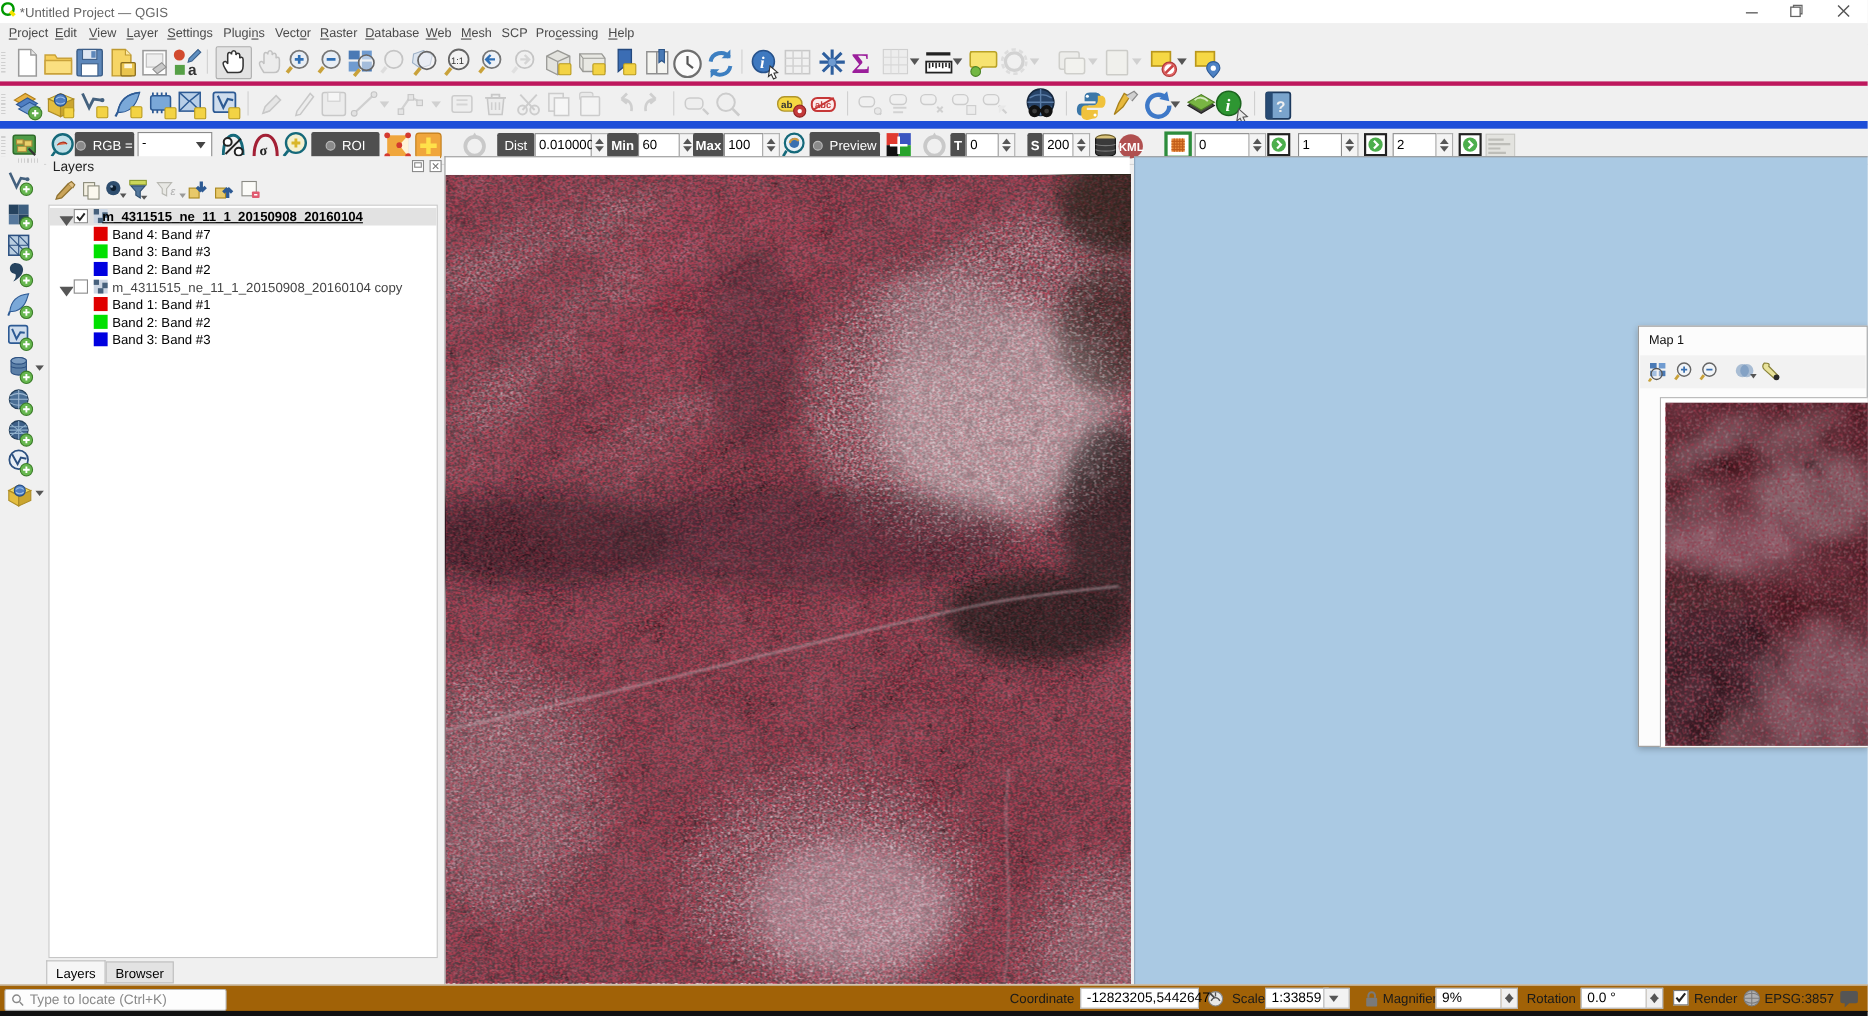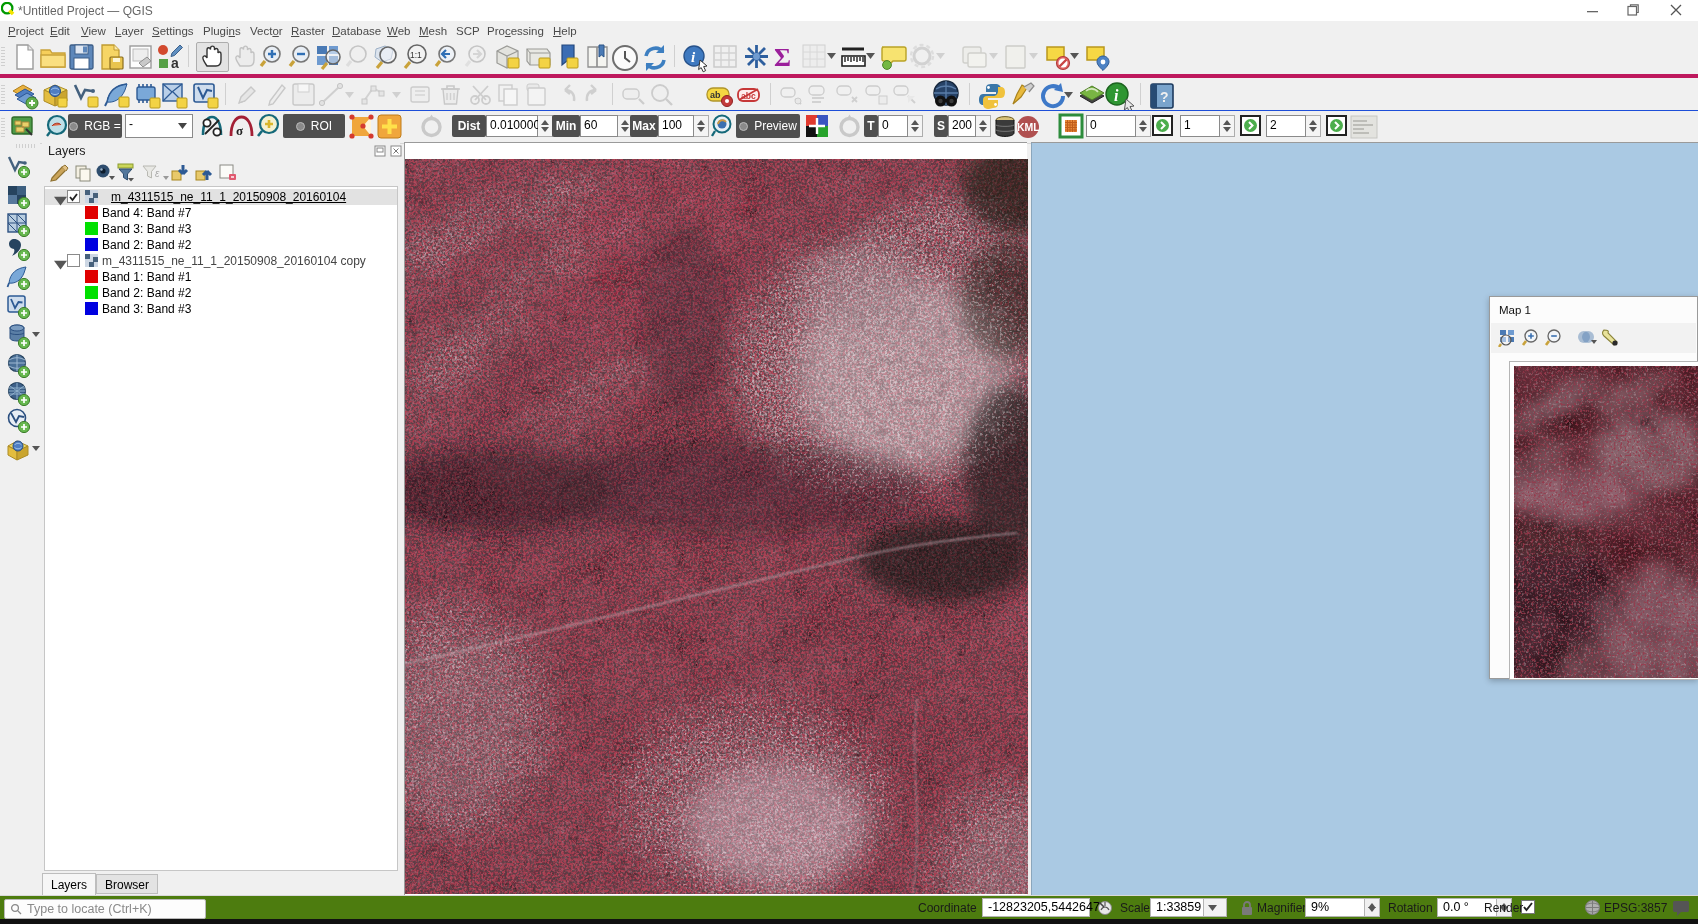--- a/index.html
+++ b/index.html
@@ -3,32 +3,32 @@
 <style>
 html,body{margin:0;padding:0}
 body{width:1698px;height:924px;overflow:hidden;position:relative;font-family:"Liberation Sans",sans-serif;background:#f0f0f0;font-size:12px;color:#000}
 .ab{position:absolute}
 .titlebar{left:0;top:0;width:1698px;height:26px;background:#ffffff}
 .menubar{left:0;top:21px;width:1698px;height:19px;background:#f0f0f0;border-bottom:1px solid #e3e3e3}
 .menubar span{position:absolute;top:4px;font-size:11.5px;color:#4a4a4a}
 .menubar u{text-decoration:underline}
 .tb1{left:0;top:40px;width:1698px;height:34px;background:#f0f0f0}
 .tb2{left:0;top:74px;width:1698px;height:36px;background:#f0f0f0;border-top:4px solid #be185d}
-.tb3{left:0;top:110px;width:1698px;height:32px;background:#f0f0f0;border-top:1px solid #1d4ed8;border-bottom:1px solid #d5d5d5}
+.tb3{left:0;top:110px;width:1698px;height:32px;background:#f0f0f0;border-top:7px solid #1d4ed8;border-bottom:1px solid #d5d5d5}
 .ic{position:absolute;top:3px}
 .sep{position:absolute;top:5px;width:1px;height:22px;background:#d0d0d0}
 .grip{position:absolute;top:6px;width:4px;height:20px;background:repeating-linear-gradient(0deg,#cfcfcf 0 1px,transparent 1px 3px)}
 .dkbtn{position:absolute;background:#4f4f4f;color:#fff;border-radius:2px;font-size:12px;text-align:center}
 .dkbtn .dot{display:inline-block;width:7px;height:7px;border-radius:50%;background:#8a8a8a;border:1px solid #bbb;margin-right:6px;vertical-align:middle}
 .field{position:absolute;background:#fff;border:1px solid #8a8a8a;font-size:12px;padding:2px 3px;box-sizing:border-box}
 .spin{position:absolute;width:15px;box-sizing:border-box;background:#f4f4f4;border:1px solid #adadad;border-left:none}
 .spin:before,.spin:after{content:"";position:absolute;left:3px;border-left:4px solid transparent;border-right:4px solid transparent}
 .spin:before{top:4px;border-bottom:5px solid #555}
 .spin:after{bottom:4px;border-top:5px solid #555}
-.statusbar{left:0;top:895px;width:1698px;height:24px;background:#4d7c0f;border-top:1px solid #d9d9d9}
+.statusbar{left:0;top:895px;width:1698px;height:24px;background:#a16207;border-top:1px solid #d9d9d9}
 .blackstrip{left:0;top:919px;width:1698px;height:5px;background:#111}
 .slabel{position:absolute;top:5px;font-size:12px;color:#1a1a1a}
 .sfield{position:absolute;top:2px;height:19px;background:#fff;border:1px solid #b4b4b4;font-size:12.5px;padding:1px 5px;box-sizing:border-box}
 .lefttb{left:0;top:142px;width:40px;height:753px;background:#f0f0f0}
 .lpanel{left:42px;top:142px;width:358px;height:731px;background:#f0f0f0}
 .ltab{position:absolute;top:873px;font-size:12px;height:22px;line-height:22px;text-align:center;box-sizing:border-box}
 .canvasL{left:404px;top:142px;width:623px;height:753px;background:#fff;border-top:1px solid #9a9a9a;border-left:1px solid #9a9a9a;box-sizing:border-box}
 .canvasR{left:1031px;top:142px;width:667px;height:753px;background:#aac9e3;border-top:1px solid #9a9a9a;border-left:1px solid #8ba6bc;box-sizing:border-box}
 .map1{left:1489px;top:296px;width:209px;height:383px;background:#fcfcfc;border:1px solid #9a9a9a;box-sizing:border-box;box-shadow:0 2px 6px rgba(0,0,0,.25)}
 .treerow{position:absolute;left:0;width:100%;height:16px;font-size:12px;line-height:16px;white-space:nowrap}
@@ -486,21 +486,21 @@
       <circle cx="15" cy="13" r="2.6" fill="#d43a2f"></circle>
     </svg>
 <svg class="ic" style="left:376px;top:2px" width="27" height="27" viewBox="0 0 27 27">
       <rect x="2" y="2" width="23" height="23" rx="3" fill="#f0a63c" stroke="#c07c1a"></rect>
       <path d="M13.5 6v15M6 13.5h15" stroke="#ffe14a" stroke-width="4"></path>
     </svg>
 <svg class="ic" style="left:418px;top:2px" width="27" height="27" viewBox="0 0 27 27">
       <circle cx="13.5" cy="14" r="8.5" fill="none" stroke="#c9c9c9" stroke-width="3.4"></circle>
       <path d="M13.5 1.5l3 5h-6z" fill="#c9c9c9"></path>
     </svg>
-<div class="dkbtn" style="left:452px;top:4px;width:34px;height:22px;line-height:22px;font-weight:bold">Dist</div>
+<div class="dkbtn" style="left:452px;top:4px;width:34px;height:22px;line-height:22px;font-weight:normal">Dist</div>
 <div class="field" style="left:486px;top:4px;width:52px;height:22px">0.010000</div>
 <div class="spin" style="left:538px;top:4px;height:22px"></div>
 <div class="dkbtn" style="left:552px;top:4px;width:28px;height:22px;line-height:22px;font-weight:bold">Min</div>
 <div class="field" style="left:580px;top:4px;width:38px;height:22px">60</div>
 <div class="spin" style="left:618px;top:4px;height:22px"></div>
 <div class="dkbtn" style="left:630px;top:4px;width:28px;height:22px;line-height:22px;font-weight:bold">Max</div>
 <div class="field" style="left:658px;top:4px;width:36px;height:22px">100</div>
 <div class="spin" style="left:694px;top:4px;height:22px"></div>
 <svg class="ic" style="left:709px;top:2px" width="26" height="26" viewBox="0 0 26 26">
       <circle cx="13" cy="11" r="8.5" fill="#e8f0f6" stroke="#15697a" stroke-width="2"></circle>
@@ -698,21 +698,21 @@
         </svg>
    <span class="ab" style="left:22px;top:1px;width:13px;height:13px;background:#fff;border:1px solid #8a8a8a;box-sizing:border-box"><svg width="11" height="11" viewBox="0 0 11 11">
             <path d="M2 5l2.5 3L9 2" fill="none" stroke="#222" stroke-width="1.8"></path>
           </svg></span>
    <svg class="sw" style="left:40px" width="13" height="13" viewBox="0 0 13 13">
           <rect width="13" height="13" fill="#cdd7e4"></rect>
           <rect width="5" height="5" fill="#47617c"></rect>
           <rect x="8" width="5" height="5" y="3" fill="#47617c"></rect>
           <rect y="8" x="4" width="5" height="5" fill="#47617c"></rect>
         </svg>
-   <span style="position:absolute;left:66px;font-weight:normal;text-decoration:underline;font-size:12px">m_4311515_ne_11_1_20150908_20160104</span>
+   <span style="position:absolute;left:48px;font-weight:bold;text-decoration:underline;font-size:12px">m_4311515_ne_11_1_20150908_20160104</span>
  </div>
  <div class="treerow" style="top:18px">
         <svg class="sw" style="left:40px" width="13" height="13">
           <rect width="13" height="13" fill="#e00000"></rect>
         </svg>
         <span style="position:absolute;left:57px">Band 4: Band #7</span>
       </div>
  <div class="treerow" style="top:34px">
         <svg class="sw" style="left:40px" width="13" height="13">
           <rect width="13" height="13" fill="#00e000"></rect>
@@ -985,21 +985,21 @@
     </svg>
 <span class="slabel" style="left:1257px">Magnifier</span>
 <div class="sfield" style="left:1305px;width:60px">9%</div>
 <div class="spin" style="left:1365px;top:2px;height:19px;background:#f0f0f0;border-color:#b4b4b4"></div>
 <span class="slabel" style="left:1388px">Rotation</span>
 <div class="sfield" style="left:1437px;width:60px">0.0 °</div>
 <div class="spin" style="left:1497px;top:2px;height:19px;background:#f0f0f0;border-color:#b4b4b4"></div>
 <span class="ab" style="left:1521px;top:4px;width:14px;height:14px;background:#fff;border:1px solid #777;box-sizing:border-box"><svg width="12" height="12" viewBox="0 0 12 12">
         <path d="M2 6l2.5 3L10 2" fill="none" stroke="#222" stroke-width="1.9"></path>
       </svg></span>
-<span class="slabel" style="left:1484px">Render</span>
+<span class="slabel" style="left:1540px">Render</span>
 <svg class="ab" style="left:1584px;top:3px" width="17" height="17" viewBox="0 0 17 17">
       <circle cx="8.5" cy="8.5" r="7" fill="#b0b0b0" stroke="#7c7c7c"></circle>
       <path d="M2 6c4-2.5 9-2.5 13 0M2 11c4 2.5 9 2.5 13 0M8.5 1.5v14M1.5 8.5h14" stroke="#7c7c7c" fill="none"></path>
     </svg>
 <span class="slabel" style="left:1604px">EPSG:3857</span>
 <svg class="ab" style="left:1672px;top:3px" width="18" height="17" viewBox="0 0 18 17">
       <path d="M3 2h12c1.4 0 2 .6 2 2v7c0 1.4-.6 2-2 2H9l-4 4v-4H3c-1.4 0-2-.6-2-2V4c0-1.4.6-2 2-2z" fill="#555"></path>
     </svg>
 </div>
 <div class="ab blackstrip"></div>

